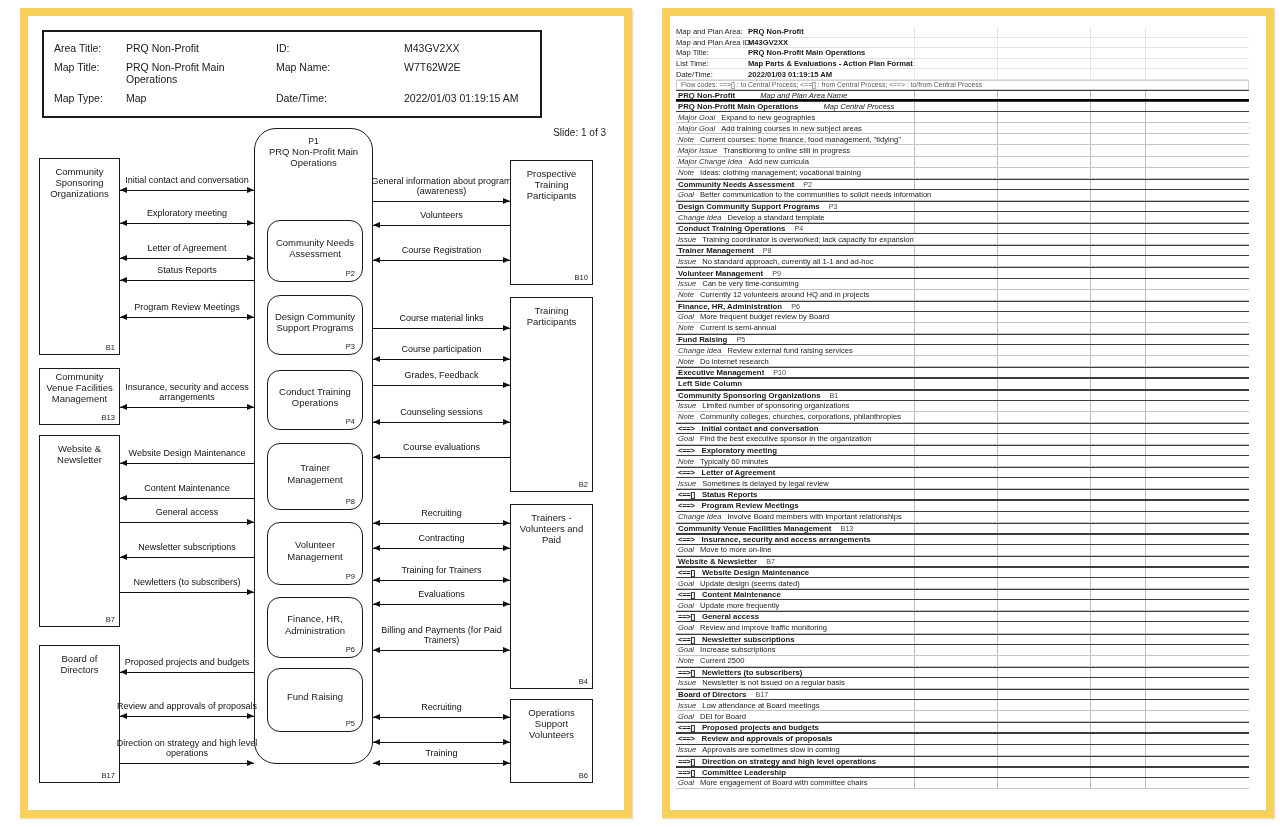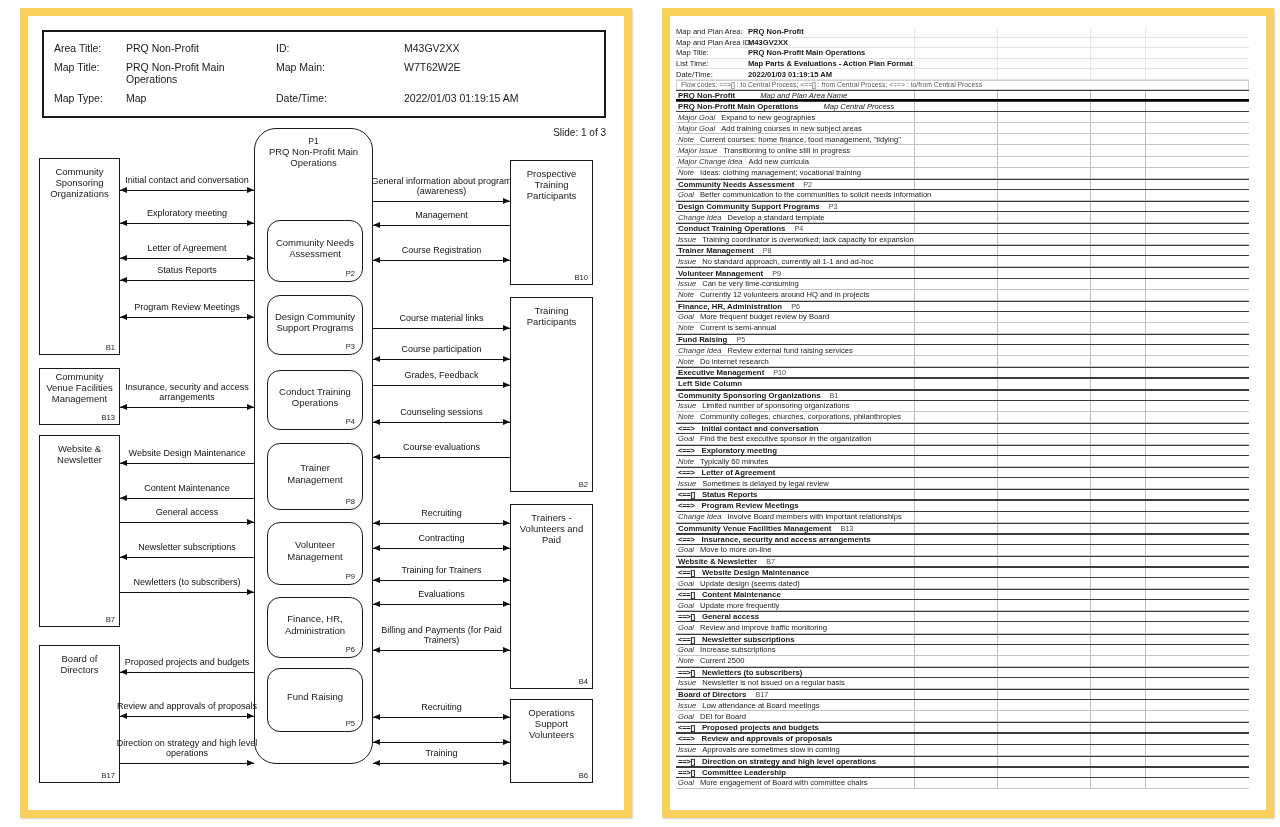--- a/index.html
+++ b/index.html
@@ -13,21 +13,21 @@
     position:absolute; top:8px; width:612px; height:810px;
     border:8px solid #F8D15C; background:#ffffff;
     box-shadow:1px 1px 2px rgba(0,0,0,0.18);
   }
   #map-document { left:20px; }
   #action-document { left:662px; }
   .panel { position:absolute; inset:0; }
 
   
   .hdrbox {
-    position:absolute; left:14px; top:14px; width:564px; height:88px;
+    position:absolute; left:14px; top:14px; width:500px; height:88px;
     border:2px solid #1a1a1a; font-size:10.5px;
     display:grid; grid-template-columns:72px 150px 128px 1fr;
     grid-auto-rows:min-content; row-gap:7px; padding:10px 6px 6px 10px;
     align-items:start;
   }
   .hdrbox .hl { }
   .hdrbox .hv { padding-right:14px; }
   .hv.wrapv { width:128px; }
   .slide { position:absolute; top:111px; right:18px; font-size:10px; }
 
@@ -82,21 +82,21 @@
 
 <div class="doc" id="map-document">
   <div class="panel" id="map-panel">
     <div class="hdrbox" id="map-header">
         <span class="hl">Area Title:</span>
         <span class="hv">PRQ Non-Profit</span>
         <span class="hl">ID:</span>
         <span class="hv">M43GV2XX</span>
         <span class="hl">Map Title:</span>
         <span class="hv wrapv">PRQ Non-Profit Main Operations</span>
-        <span class="hl">Map Main:</span>
+        <span class="hl">Map Name:</span>
         <span class="hv">W7T62W2E</span>
         <span class="hl">Map Type:</span>
         <span class="hv">Map</span>
         <span class="hl">Date/Time:</span>
         <span class="hv">2022/01/03 01:19:15 AM</span>
       </div>
     <div class="slide">Slide: 1 of 3</div>
     <div class="cpcontainer" id="central-container" style="left: 226px; top: 112px; width: 119px; height: 636px;">
       <div class="cp-code">P1</div>
       <div class="cp-title">PRQ Non-Profit Main Operations</div>
@@ -238,21 +238,21 @@
         <span>Direction on strategy and high level operations</span>
       </div>
       <div class="aln" style="left: 345px; top: 185px; width: 137px;"></div>
       <div class="ah r" style="left: 475px; top: 182px;"></div>
       <div class="albl" style="left: 337px; top: 149px; width: 153px; height: 33px;">
         <span>General information about program (awareness)</span>
       </div>
       <div class="aln" style="left: 345px; top: 209px; width: 137px;"></div>
       <div class="ah l" style="left: 345px; top: 206px;"></div>
       <div class="albl" style="left: 337px; top: 173px; width: 153px; height: 33px;">
-        <span>Management</span>
+        <span>Volunteers</span>
       </div>
       <div class="aln" style="left: 345px; top: 244px; width: 137px;"></div>
       <div class="ah l" style="left: 345px; top: 241px;"></div>
       <div class="ah r" style="left: 475px; top: 241px;"></div>
       <div class="albl" style="left: 337px; top: 208px; width: 153px; height: 33px;">
         <span>Course Registration</span>
       </div>
       <div class="aln" style="left: 345px; top: 312px; width: 137px;"></div>
       <div class="ah r" style="left: 475px; top: 309px;"></div>
       <div class="albl" style="left: 337px; top: 276px; width: 153px; height: 33px;">

